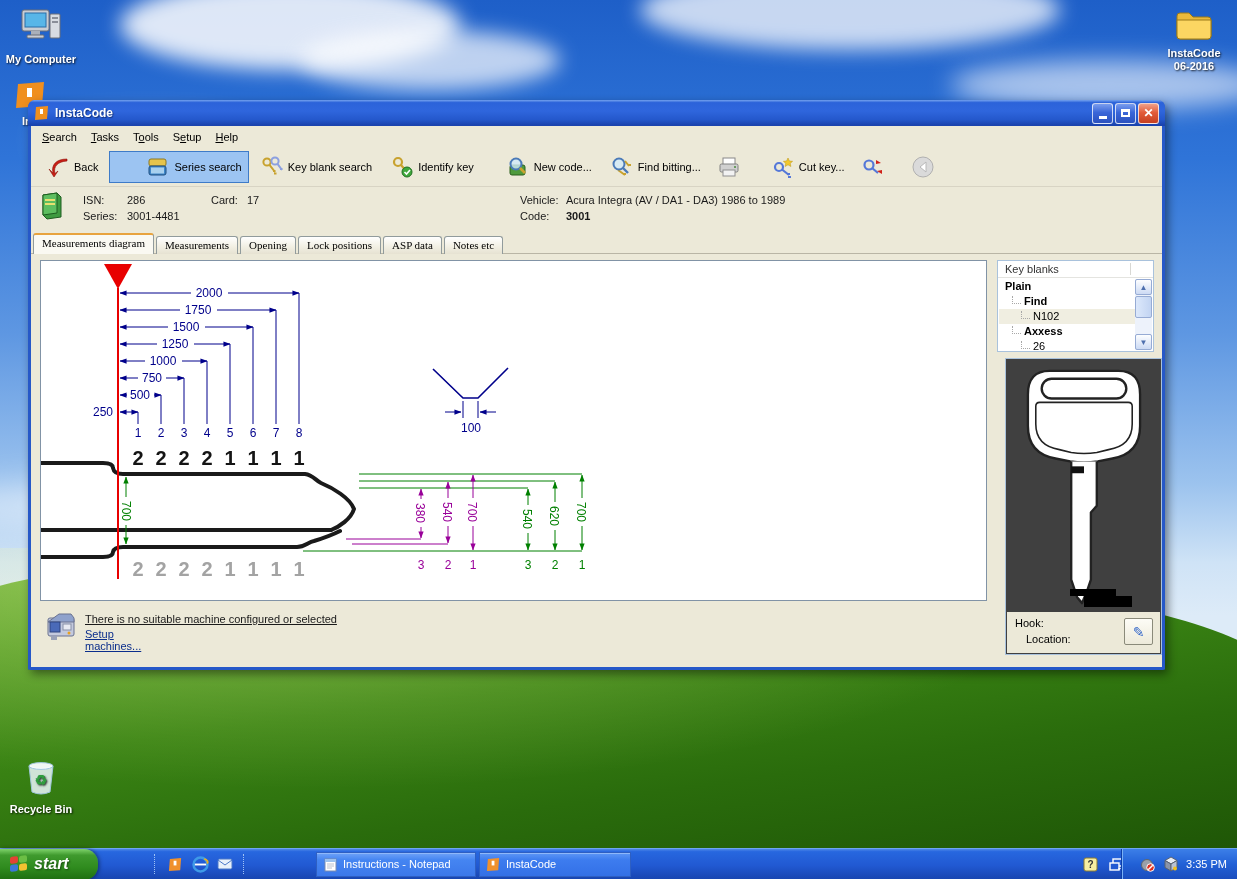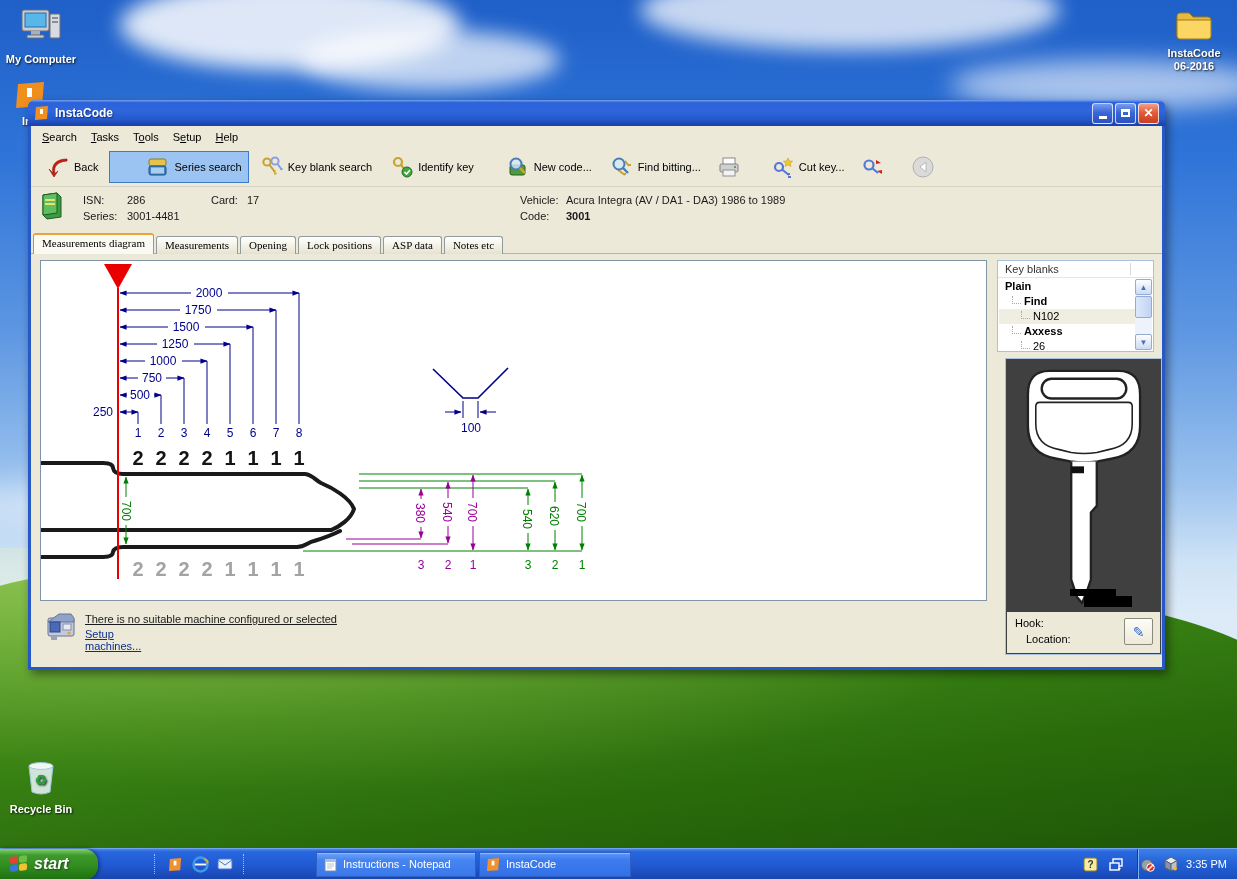--- a/index.html
+++ b/index.html
@@ -121,21 +121,21 @@
   .qlaunch { display:flex; align-items:center; gap:7px; padding:0 8px; }
   .grip { width:3px; height:20px; border-left:1px dotted #9FC2F5; margin:0 2px; }
   .qicon { width:18px; height:18px; cursor:pointer; display:flex; align-items:center; justify-content:center; }
   .taskbtnrow { display:flex; gap:3px; margin-left:14px; }
   .taskbtn { width:160px; height:25px; border-radius:0; border:1px solid #2E5FC2; display:flex; align-items:center; gap:5px;
     padding:0 6px; color:#fff; font-size:11px; cursor:pointer; white-space:nowrap; overflow:hidden;
     background:linear-gradient(180deg,#6FA3F8 0%,#4585F2 30%,#3B78EA 100%); box-shadow:inset 0 1px 0 #8FB8FA; }
   .taskbtn.b2 { width:152px; background:linear-gradient(180deg,#5E97F6 0%,#3D7CEF 30%,#3370E6 100%); }
   .tbicon { width:15px; height:15px; flex:none; }
   .traymisc { position:absolute; right:112px; display:flex; align-items:center; gap:8px; }
-  .tray { position:absolute; right:0; height:31px; display:flex; align-items:center; gap:6px; padding:0 10px 0 0;
+  .tray { position:absolute; right:0; height:31px; display:flex; align-items:center; gap:6px; padding:0 10px 0 16px;
     border-left:1px solid #0D3EA8; box-shadow:inset 1px 0 0 #7AB1F5;
     background:linear-gradient(180deg,#3C7FE8 0%,#2160D6 50%,#1A4CBC 100%); color:#fff; font-size:11px; }
 
   
   .fN { fill:#00008B; font-size:12px; font-family:"Liberation Sans",sans-serif; }
   .fG { fill:#008000; font-size:12px; font-family:"Liberation Sans",sans-serif; }
   .fP { fill:#990099; font-size:12px; font-family:"Liberation Sans",sans-serif; }
   .bitB { fill:#141414; font-size:20px; font-weight:bold; font-family:"Liberation Sans",sans-serif; }
   .bitG { fill:#A3A3A3; font-size:20px; font-weight:bold; font-family:"Liberation Sans",sans-serif; }
 </style>

